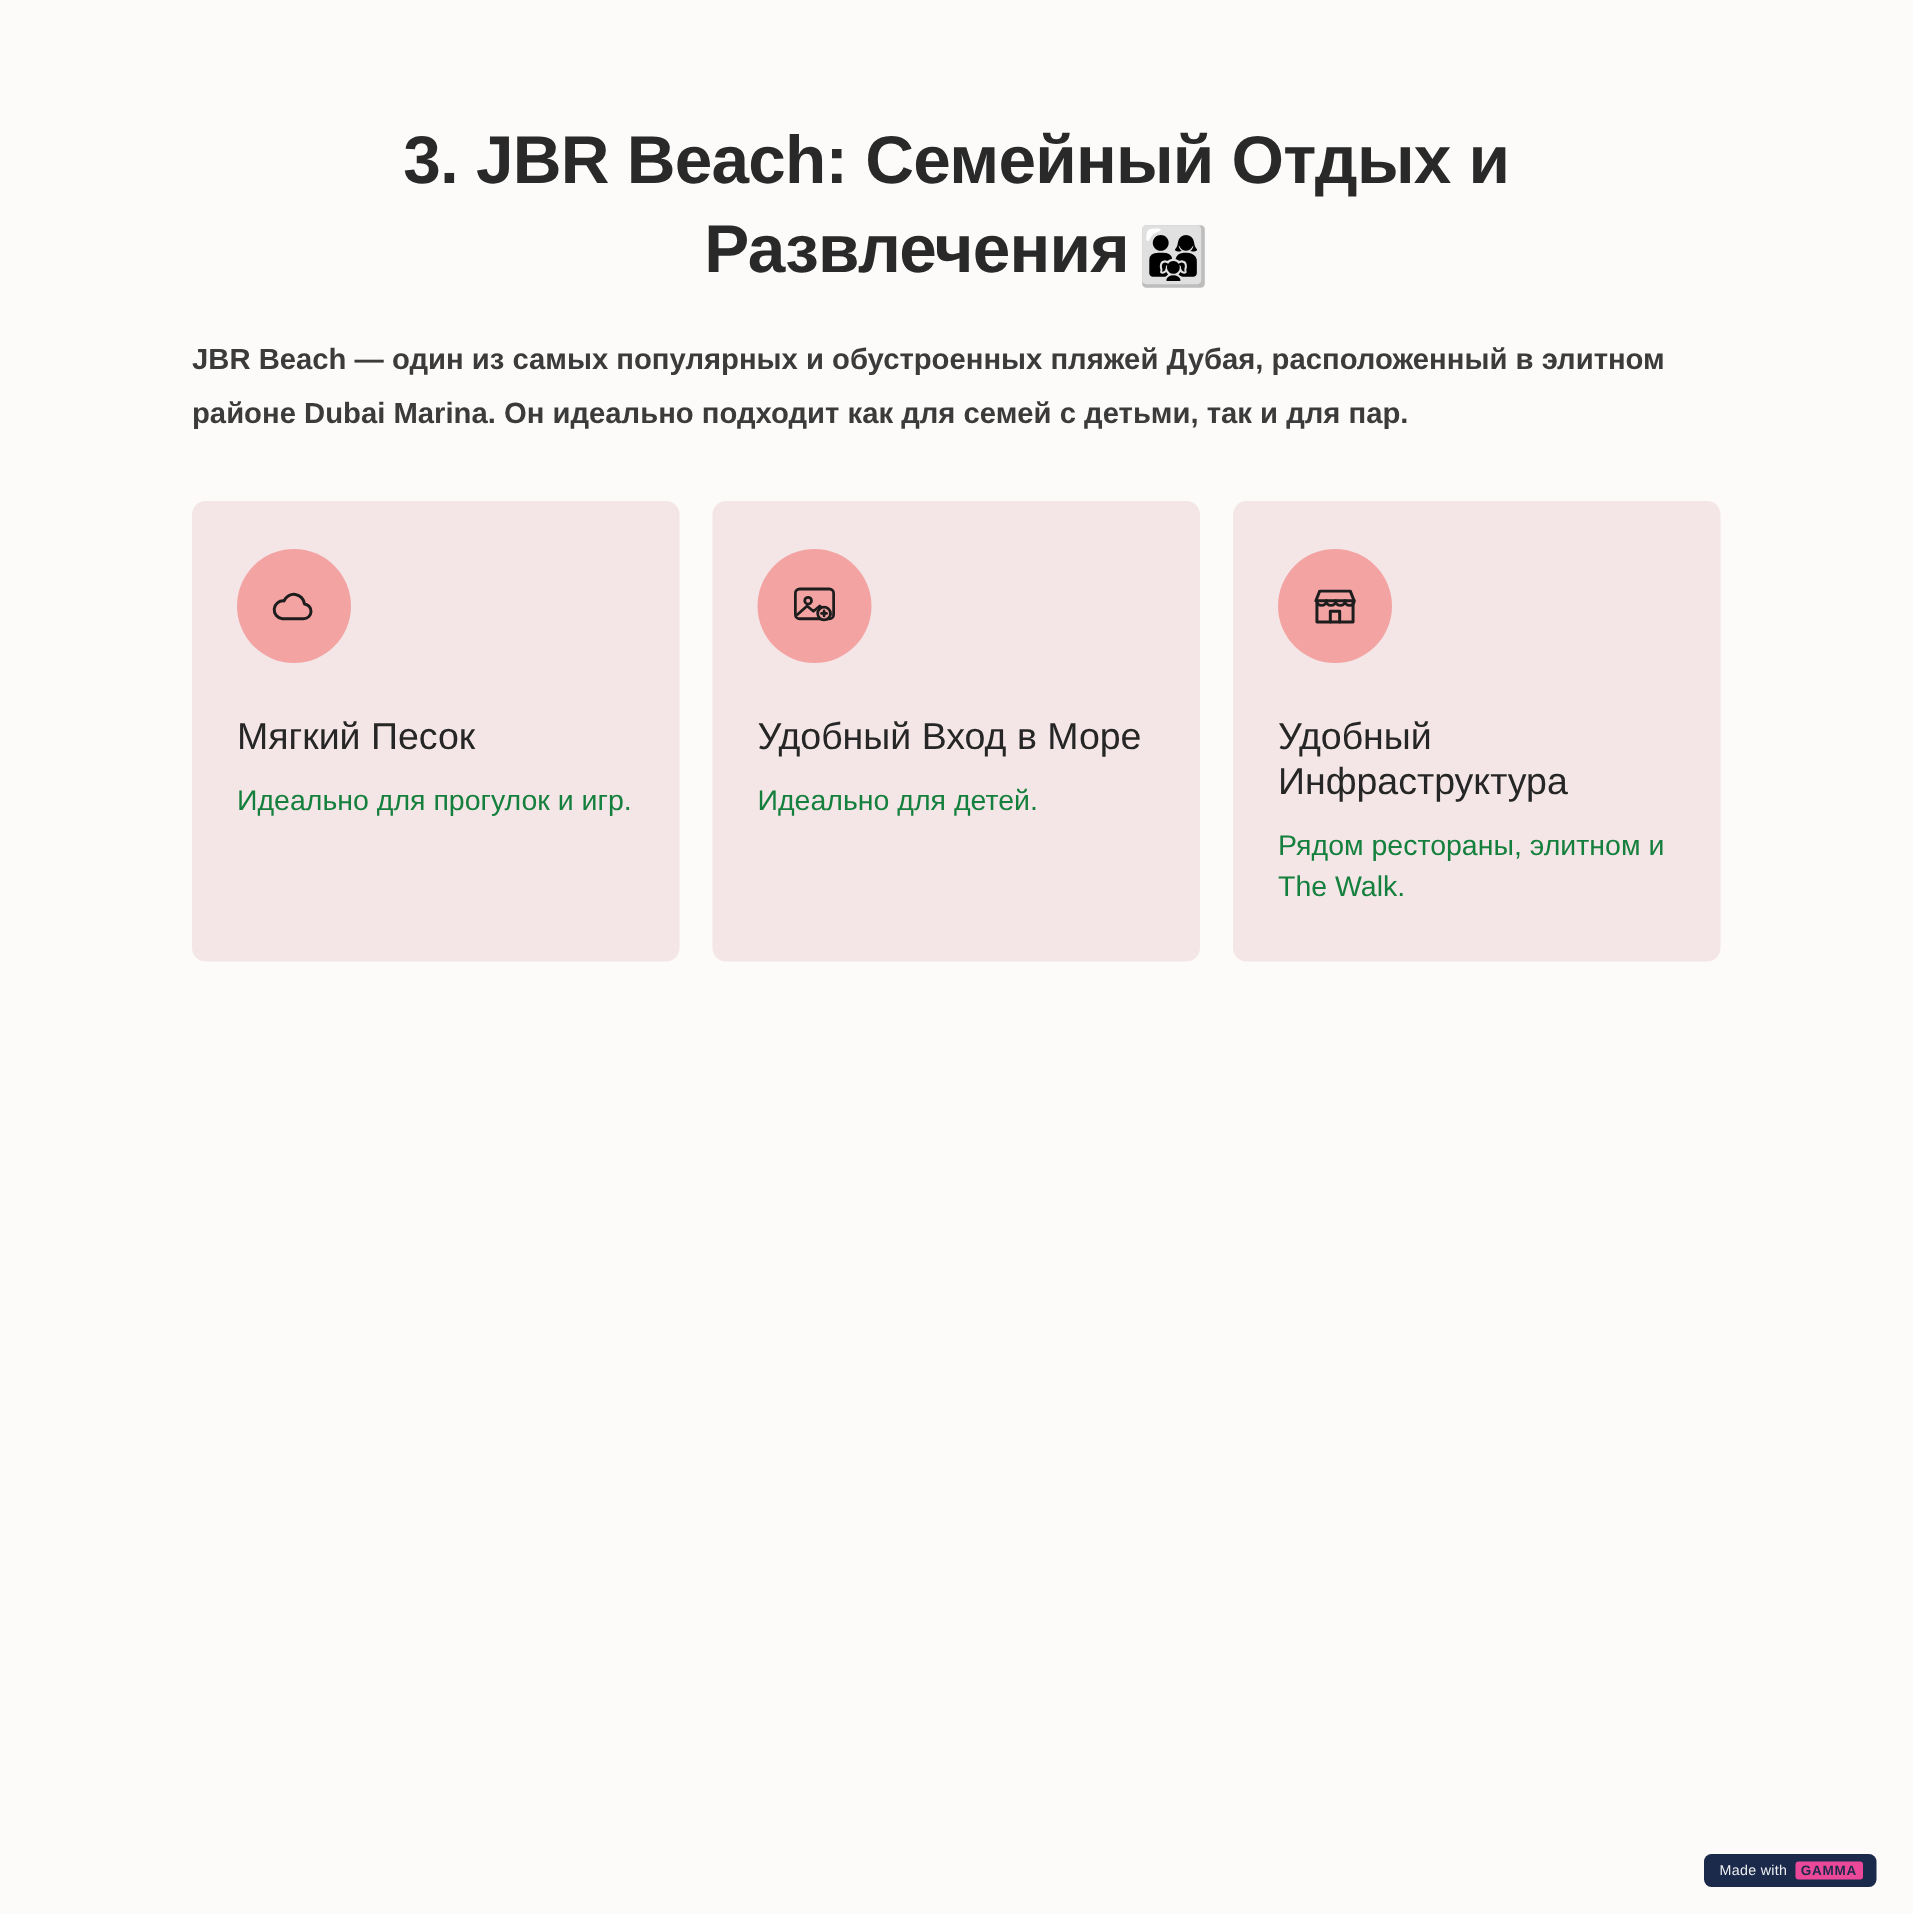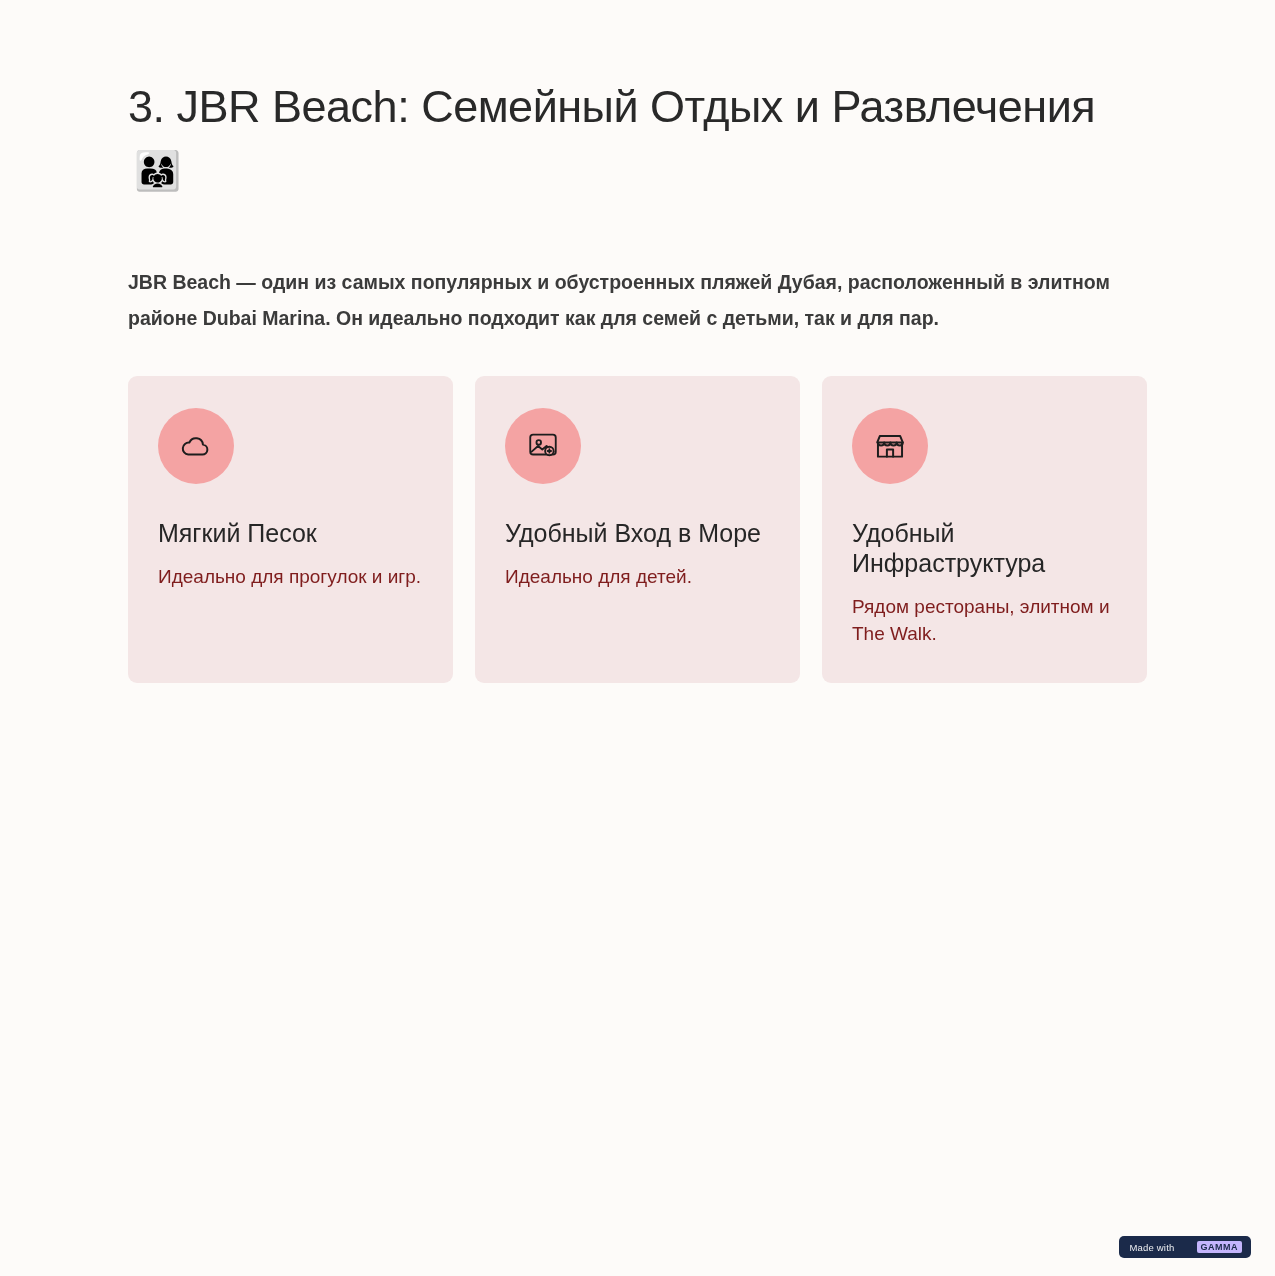--- a/index.html
+++ b/index.html
@@ -16,25 +16,26 @@
     overflow: hidden;
   }
   .page {
     padding: 78px 128px 0 128px;
     box-sizing: border-box;
     width: 1275px;
   }
   .title {
     font-size: 45px;
     line-height: 1.3;
-    font-weight: 400;
+    font-weight: 700;
     letter-spacing: -0.5px;
     color: #292929;
-    margin: 0 0 68px 0;
+    margin: 0 0 25px 0;
     max-width: 1020px;
+    text-align: center;
   }
   .title .emoji {
     font-size: 38px;
     display: inline-block;
     vertical-align: -3px;
     margin-left: 6px;
   }
   .intro {
     font-size: 19.5px;
     line-height: 1.85;
@@ -70,44 +71,44 @@
   }
   .card-title {
     font-size: 25px;
     font-weight: 400;
     color: #262626;
     margin: 0 0 16px 0;
     line-height: 1.2;
   }
   .card-desc {
     font-size: 19px;
-    color: #7f1d1d;
+    color: #15803d;
     margin: 0;
     line-height: 1.4;
   }
   .badge {
     position: absolute;
     right: 24px;
     bottom: 18px;
     background: #1b2a4a;
     color: #ffffff;
     border-radius: 5px;
     padding: 5px 9px 5px 10px;
     font-size: 10px;
     display: flex;
     align-items: center;
-    gap: 22px;
+    gap: 5px;
     letter-spacing: 0.2px;
   }
   .badge .made {
     opacity: 0.92;
     font-size: 9.5px;
   }
   .badge .gamma {
-    background: #c4b5fd;
+    background: #ec4899;
     color: #1b2a4a;
     font-weight: bold;
     font-size: 9px;
     border-radius: 2px;
     padding: 1px 4px;
     letter-spacing: 0.5px;
   }
 </style>
 </head>
 <body>

